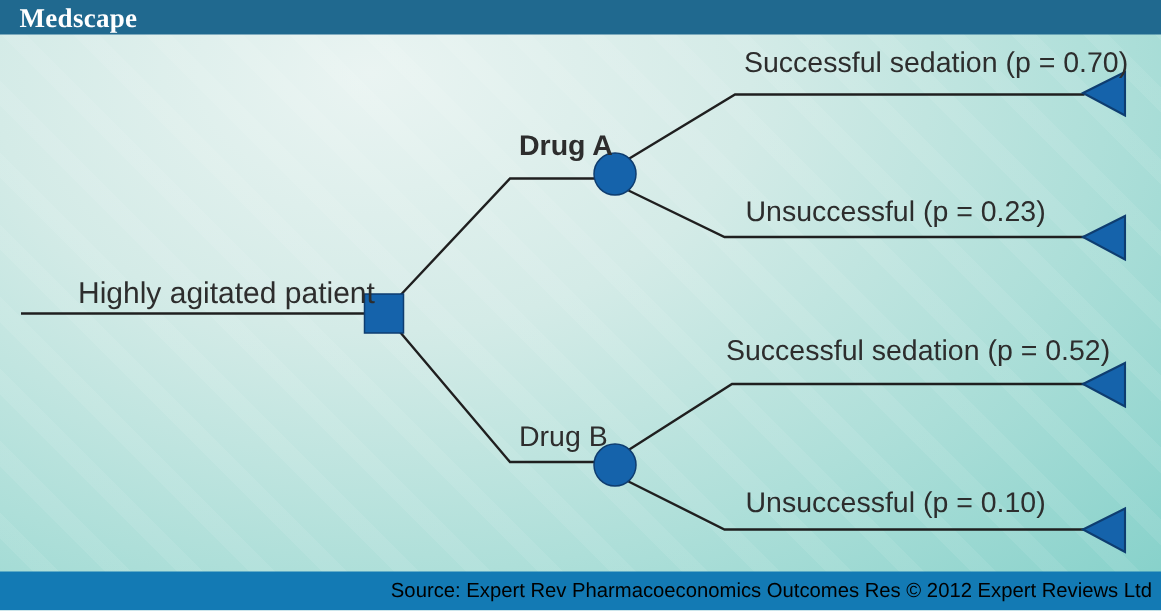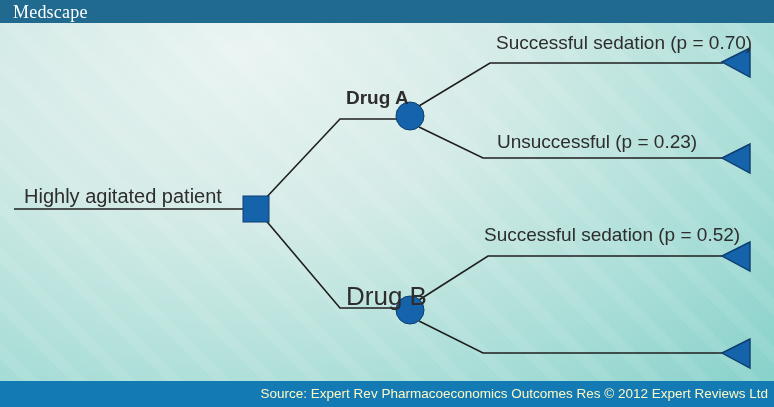--- a/index.html
+++ b/index.html
@@ -22,47 +22,47 @@
     position: absolute; top: 0; left: 0; right: 0; height: 23px;
     background: #20698f;
     display: flex; align-items: center;
     padding-left: 13px;
     z-index: 3;
   }
   .logo {
     color: #ffffff;
     font-family: "Liberation Serif", serif;
     font-size: 18px;
-    font-weight: 400;
+    font-weight: 700;
     letter-spacing: 0.2px;
     line-height: 1;
   }
   .footer-bar {
     position: absolute; left: 0; right: 0; bottom: 0; height: 26px;
     background: #137ab4;
     display: flex; align-items: center; justify-content: flex-end;
     padding-right: 6px;
     z-index: 3;
   }
   .footer-text {
-    color: #fef9c3;
+    color: #000000;
     font-size: 13.5px;
     line-height: 1;
   }
   svg.tree { position: absolute; top: 0; left: 0; z-index: 1; }
   .lbl {
     position: absolute;
     z-index: 2;
     color: #2d2d2d;
     white-space: nowrap;
     line-height: 1.1;
   }
-  .lbl-root  { left: 24px;  top: 185px; font-size: 20px; }
+  .lbl-root  { left: 52px;  top: 185px; font-size: 20px; }
   .lbl-drugA { left: 346px; top: 88px;  font-size: 19px; font-weight: bold; }
-  .lbl-drugB { left: 346px; top: 282px; font-size: 26px; }
+  .lbl-drugB { left: 346px; top: 282px; font-size: 19px; }
   .lbl-leaf1 { left: 496px; top: 33px;  font-size: 19px; }
   .lbl-leaf2 { left: 497px; top: 132px; font-size: 19px; }
   .lbl-leaf3 { left: 484px; top: 225px; font-size: 19px; }
   .lbl-leaf4 { left: 497px; top: 326px; font-size: 19px; }
 </style>
 </head>
 <body>
 
 <div class="stage">
 
@@ -96,20 +96,21 @@
     <polygon points="722,256 750,242 750,271" fill="#1563ab" stroke="#0e3d70" stroke-width="1.4"></polygon>
     <polygon points="722,353 750,339 750,368" fill="#1563ab" stroke="#0e3d70" stroke-width="1.4"></polygon>
   </svg>
 
   <div class="lbl lbl-root">Highly agitated patient</div>
   <div class="lbl lbl-drugA">Drug A</div>
   <div class="lbl lbl-leaf1">Successful sedation (p = 0.70)</div>
   <div class="lbl lbl-leaf2">Unsuccessful (p = 0.23)</div>
   <div class="lbl lbl-drugB">Drug B</div>
   <div class="lbl lbl-leaf3">Successful sedation (p = 0.52)</div>
+  <div class="lbl lbl-leaf4">Unsuccessful (p = 0.10)</div>
 
   <div class="header-bar">
     <span class="logo">Medscape</span>
   </div>
 
   <div class="footer-bar">
     <span class="footer-text">Source: Expert Rev Pharmacoeconomics Outcomes Res © 2012 Expert Reviews Ltd</span>
   </div>
 
 </div>

